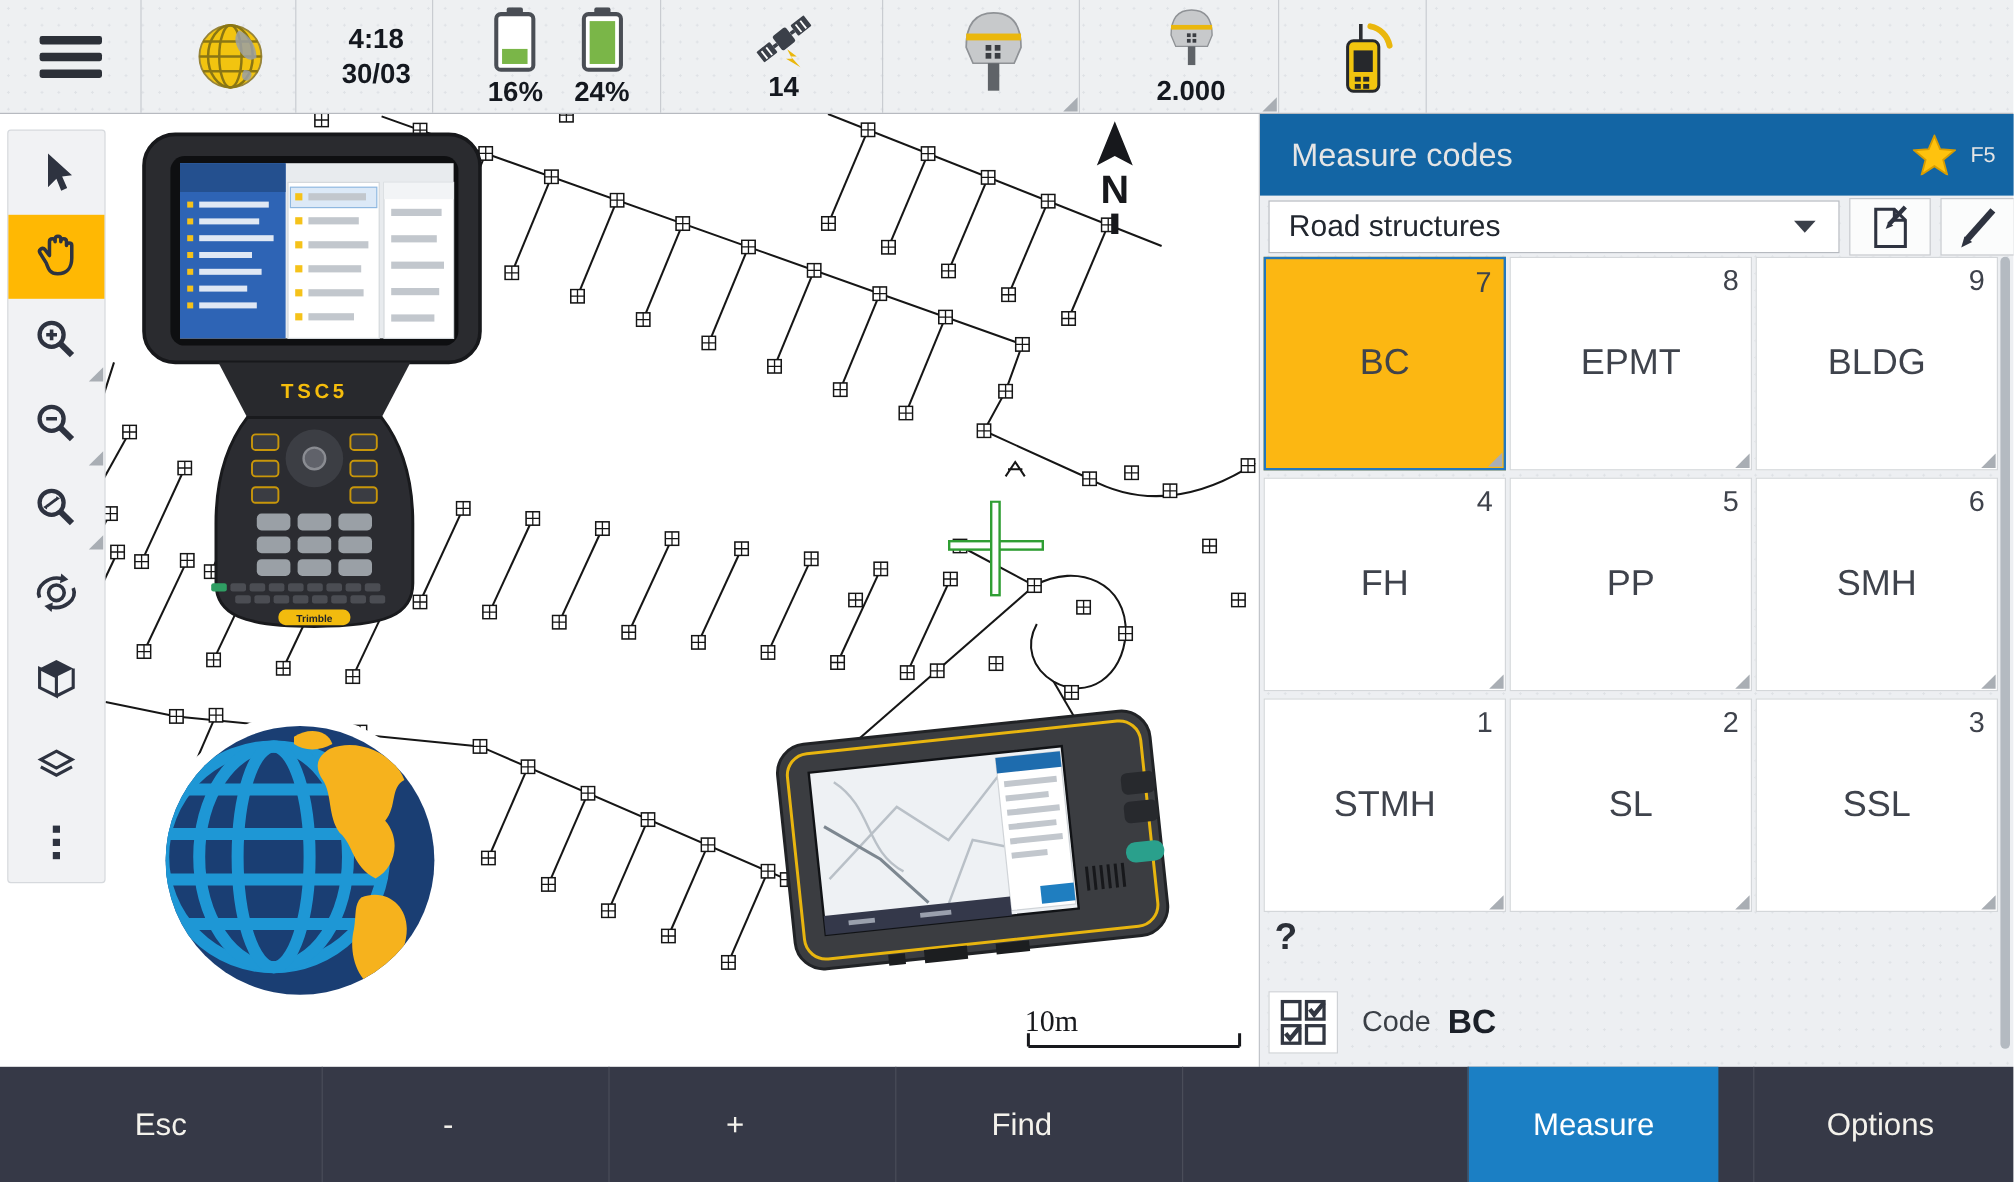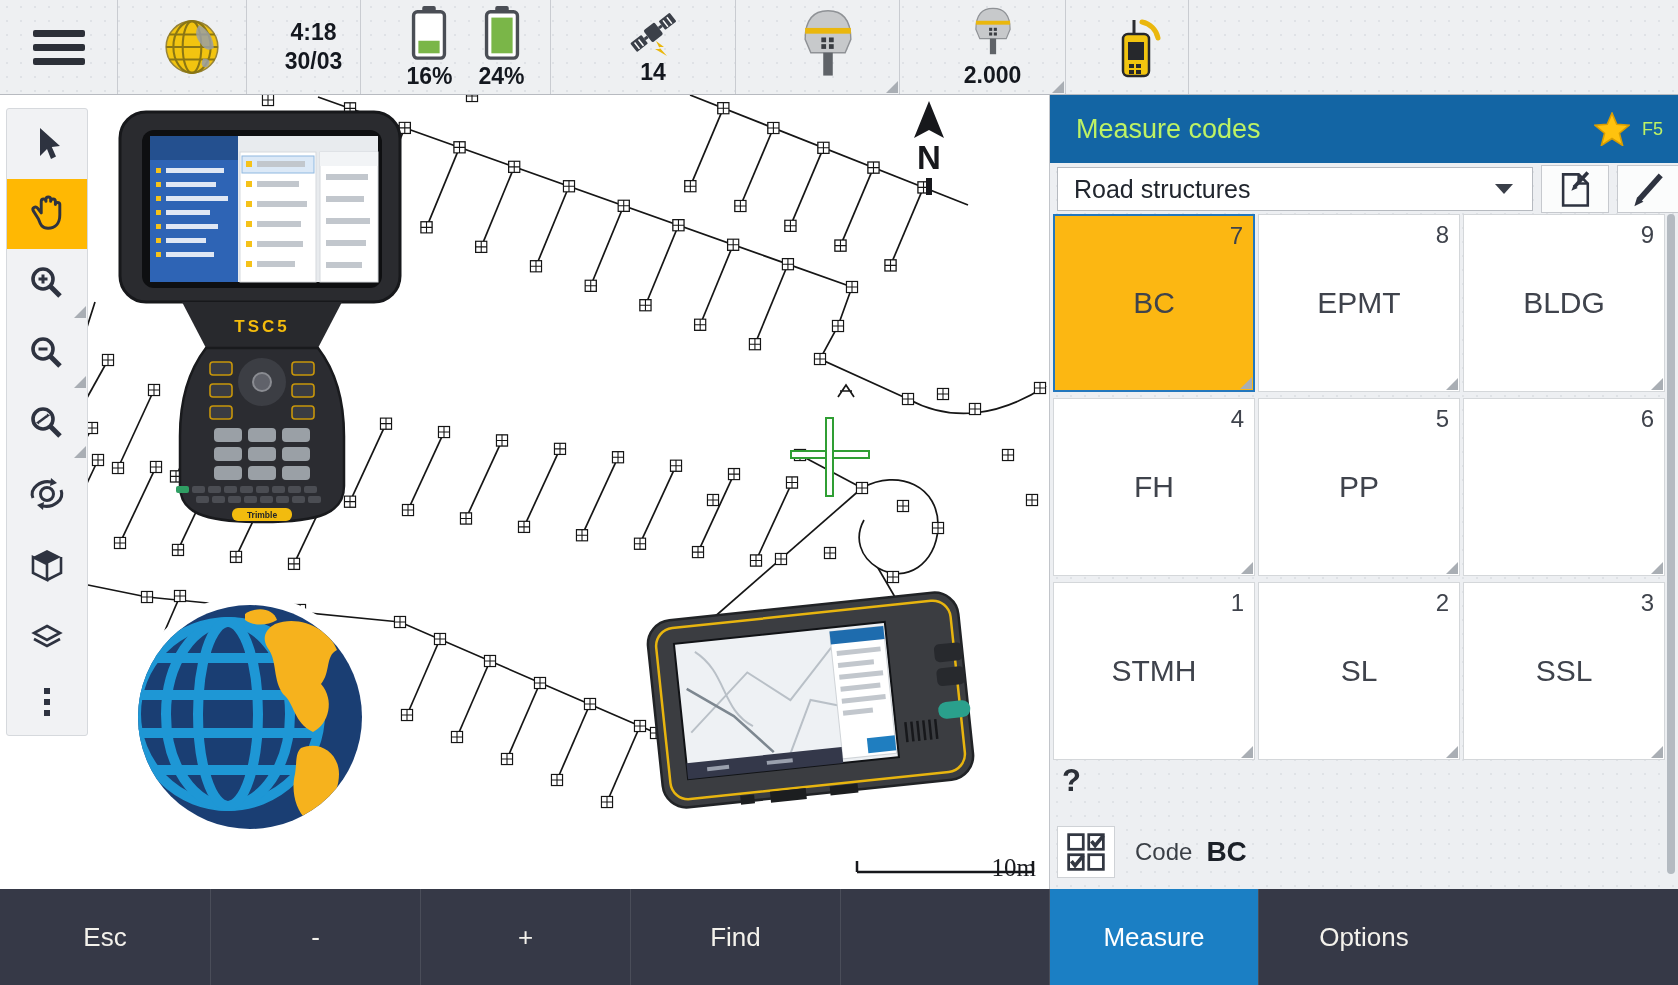--- a/index.html
+++ b/index.html
@@ -20,27 +20,27 @@
   
   .tools{left:6px;top:108px;width:82px;background:#f1f2f4;border:1px solid #d6d9dd;border-radius:3px;
     box-sizing:border-box;z-index:30;}
   .tool{height:70px;display:flex;align-items:center;justify-content:center;position:relative;}
   .tool.active{background:#ffb803;}
   .fold{position:absolute;right:1px;bottom:1px;width:0;height:0;
     border-left:12px solid transparent;border-bottom:12px solid #a9aeb4;}
   
   .map{left:0;top:95px;width:1049px;height:794px;background:#fff;overflow:hidden;}
   .scalebar{left:854px;top:743px;width:182px;height:42px;}
-  .scaletext{position:absolute;left:0;top:16px;width:182px;text-align:right;
+  .scaletext{position:absolute;left:0;top:0;width:182px;text-align:left;
     font-family:"Liberation Serif",serif;font-size:25px;color:#17181c;}
   
   .panel{left:1049px;top:95px;width:629px;height:794px;background:#edeff2;border-left:1px solid #c2c5ca;
     box-sizing:border-box;background-image:radial-gradient(#dfe2e6 1px,transparent 1px);background-size:14px 14px;}
   .phead{position:absolute;left:0;top:0;width:629px;height:68px;background:#1365a4;display:flex;
-    align-items:center;color:#bef264;}
+    align-items:center;color:#e5e5e5;}
   .ptitle{font-size:27px;margin-left:26px;flex:1;}
   .fkey{font-size:18px;margin:0 16px 0 12px;}
   .selectbox{position:absolute;left:7px;top:72px;width:476px;height:44px;background:#fff;
     border:1px solid #b6bac0;box-sizing:border-box;display:flex;align-items:center;padding-left:16px;}
   .selecttext{font-size:25px;color:#21262e;flex:1;}
   .ibtn{position:absolute;top:70px;height:48px;background:#fbfcfc;border:1px solid #c6c9ce;
     box-sizing:border-box;display:flex;align-items:center;justify-content:center;}
   .code-cell{position:absolute;width:202px;height:178px;background:#fff;border:1px solid #d4d7da;
     box-sizing:border-box;}
   .code-cell.active{background:#fcb712;border:2px solid #2377bd;}
@@ -50,21 +50,21 @@
   .hint{position:absolute;left:12px;top:668px;font-size:31px;font-weight:600;color:#2b2f37;}
   .coderow{position:absolute;left:7px;top:731px;display:flex;align-items:center;}
   .cbbtn{width:58px;height:52px;background:#fff;border:1px solid #cfd2d6;box-sizing:border-box;
     display:flex;align-items:center;justify-content:center;}
   .codetext{font-size:24px;color:#3a3f46;margin-left:20px;}
   .codeval{font-size:28px;font-weight:700;color:#1b2028;margin-left:14px;}
   .pscroll{position:absolute;right:3px;top:119px;width:8px;height:660px;background:#b4bac1;border-radius:4px;}
   
   .bbar{left:0;top:889px;width:1678px;height:96px;background:#363947;display:flex;}
   .bcell{border-left:1px solid #4a4d59;box-sizing:border-box;display:flex;align-items:center;
-    justify-content:center;color:#f4f2ec;font-size:26px;}
+    justify-content:center;color:#f4f2ec;font-size:26px;margin-left:29px;}
   .bcell:first-child{border-left:none;}
   .bcell.active{background:#1b7fc4;color:#fff;}
 </style>
 </head>
 <body>
 
 <div class="abs map">
   <svg id="map-svg" width="1049" height="794" viewBox="0 95 1049 794">
     <defs>
       <symbol id="ptm" viewBox="0 0 13 13">
@@ -656,20 +656,21 @@
         <span class="code-label">FH</span>
         <div class="fold"></div>
       </div>
       <div class="code-cell" style="left: 208px; top: 303px;">
         <span class="code-key">5</span>
         <span class="code-label">PP</span>
         <div class="fold"></div>
       </div>
       <div class="code-cell" style="left: 413px; top: 303px;">
         <span class="code-key">6</span>
+        <span class="code-label">SMH</span>
         <div class="fold"></div>
       </div>
       <div class="code-cell" style="left: 3px; top: 487px;">
         <span class="code-key">1</span>
         <span class="code-label">STMH</span>
         <div class="fold"></div>
       </div>
       <div class="code-cell" style="left: 208px; top: 487px;">
         <span class="code-key">2</span>
         <span class="code-label">SL</span>

